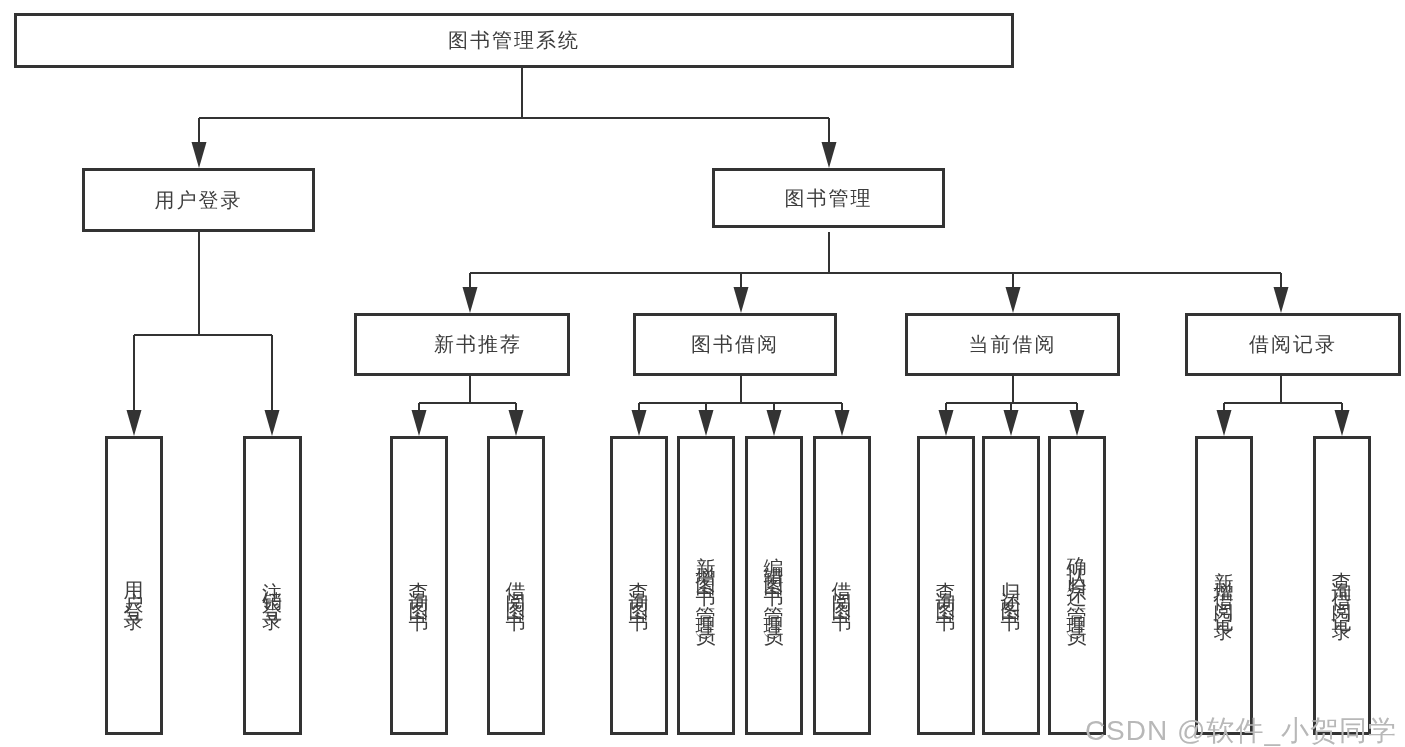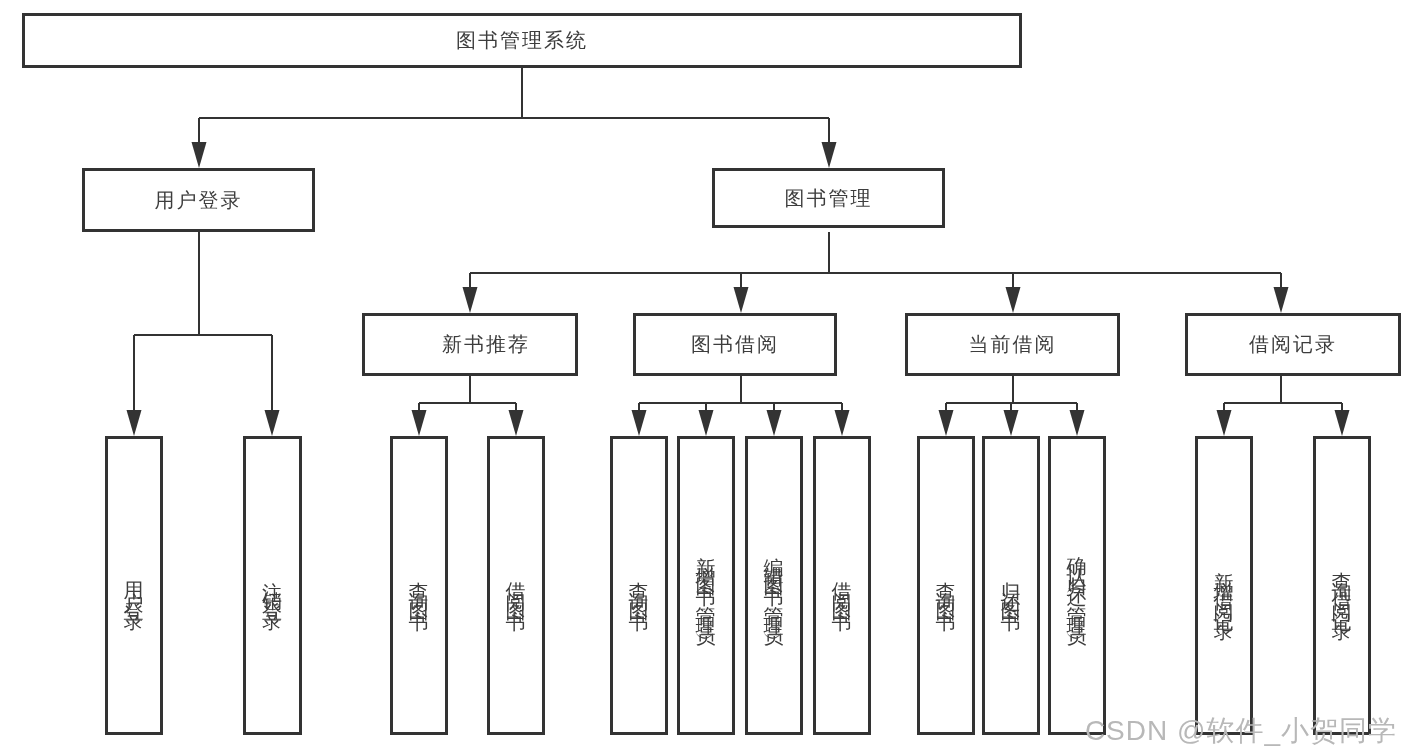--- a/index.html
+++ b/index.html
@@ -12,26 +12,26 @@
     position:absolute;box-sizing:border-box;background:#ffffff;
     border:3px solid #333333;display:flex;align-items:center;justify-content:center;
     color:#3d3d3d;z-index:2;
   }
   .box.h{font-size:20px;letter-spacing:2px;white-space:nowrap;}
   .box.v{
     writing-mode:vertical-rl;text-orientation:mixed;
     font-size:20px;letter-spacing:10px;line-height:1.1;
   }
   
-  #n-root{left:22px;top:13px;width:1000px;height:55px;}
+  #n-root{left:14px;top:13px;width:1000px;height:55px;}
   
   #n-login{left:82px;top:168px;width:233px;height:64px;}
   #n-mgmt{left:712px;top:168px;width:233px;height:60px;}
   
-  #n-l2-1{left:362px;top:313px;width:216px;height:63px;padding-left:32px;}
+  #n-l2-1{left:354px;top:313px;width:216px;height:63px;padding-left:32px;}
   #n-l2-2{left:633px;top:313px;width:204px;height:63px;}
   #n-l2-3{left:905px;top:313px;width:215px;height:63px;}
   #n-l2-4{left:1173px;top:313px;width:216px;height:63px;margin-left:12px;}
   
   .leaf{top:436px;width:58px;height:299px;}
   #lf-1{left:105px;}  #lf-2{left:243px;width:59px;}
   #lf-3{left:390px;}  #lf-4{left:487px;}
   #lf-5{left:610px;}  #lf-6{left:677px;}  #lf-7{left:745px;}  #lf-8{left:813px;}
   #lf-9{left:917px;}  #lf-10{left:982px;} #lf-11{left:1048px;}
   #lf-12{left:1195px;}#lf-13{left:1313px;}

